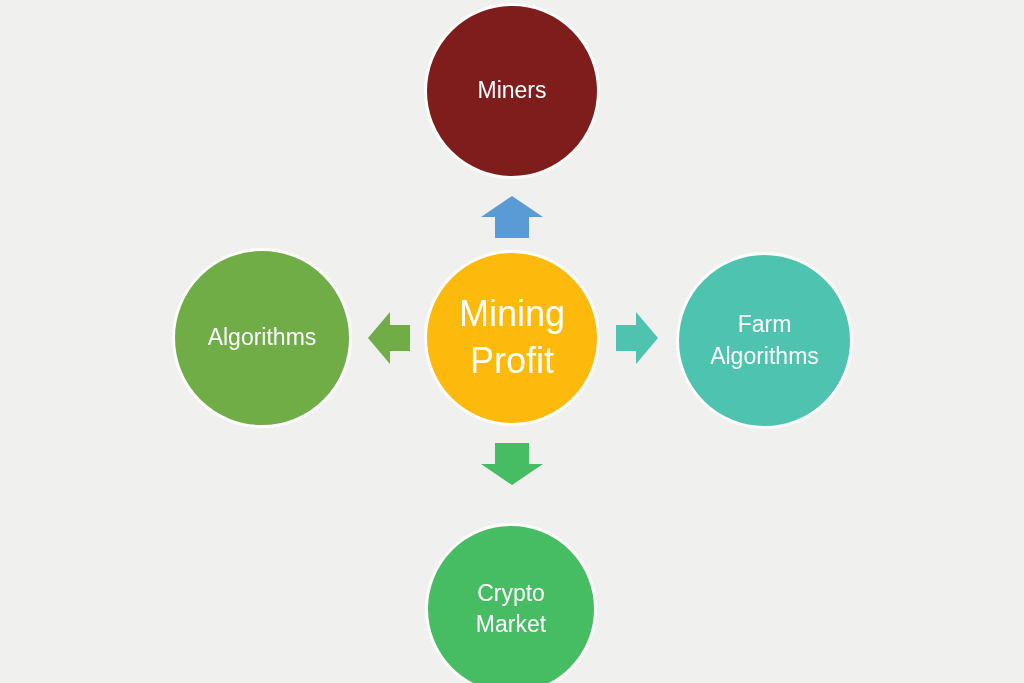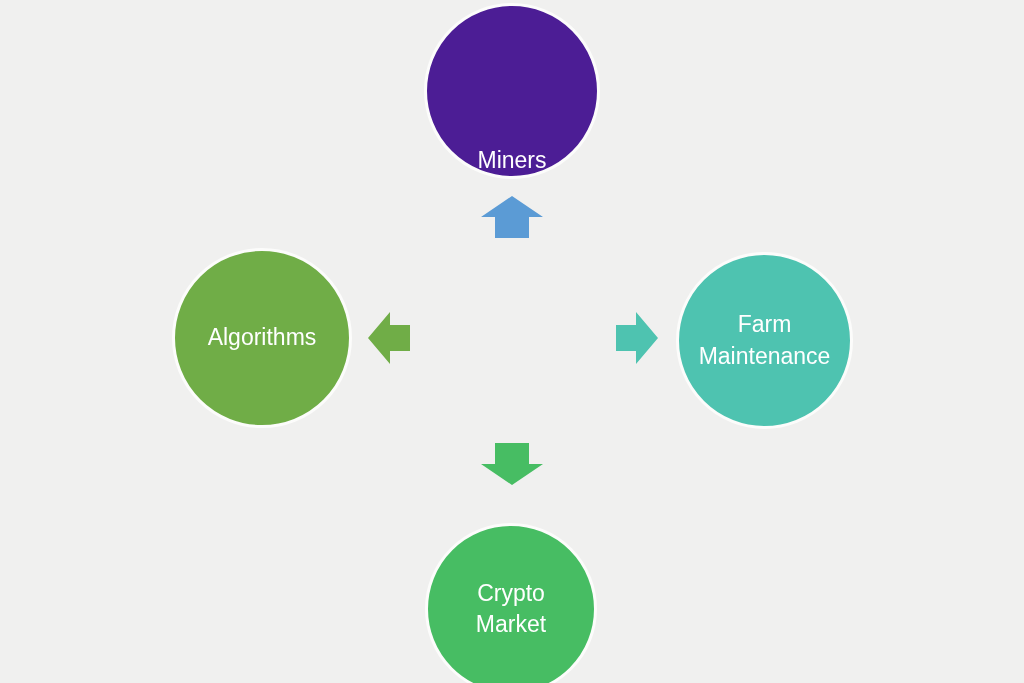--- a/index.html
+++ b/index.html
@@ -40,31 +40,34 @@
   .arrow-up    { left: 481px; top: 196px; }
   .arrow-down  { left: 481px; top: 443px; }
   .arrow-left  { left: 368px; top: 312px; }
   .arrow-right { left: 616px; top: 312px; }
 </style>
 </head>
 <body>
 
 <div class="canvas">
 
-  <div class="circle node-top" style="background-color: #4c1d95; align-items: flex-end;">
+  <div class="circle node-top" style="background-color: #7f1d1d;">
     <span class="node-label">Miners</span>
   </div>
 
   <div class="circle node-left" style="background-color: rgb(112, 173, 71);">
     <span class="node-label">Algorithms</span>
   </div>
 
+  <div class="circle node-center" style="background-color: rgb(253, 186, 13);">
+    <span class="center-label">Mining Profit</span>
+  </div>
 
   <div class="circle node-right" style="background-color: rgb(78, 195, 176);">
-    <span class="node-label">Farm Maintenance</span>
+    <span class="node-label">Farm Algorithms</span>
   </div>
 
   <div class="circle node-bottom" style="background-color: rgb(71, 189, 99);">
     <span class="node-label">Crypto Market</span>
   </div>
 
   <svg class="arrow arrow-up" width="62" height="42" viewBox="0 0 62 42">
     <polygon points="31,0 62,21 48,21 48,42 14,42 14,21 0,21" fill="#5B9BD5"></polygon>
   </svg>
 

